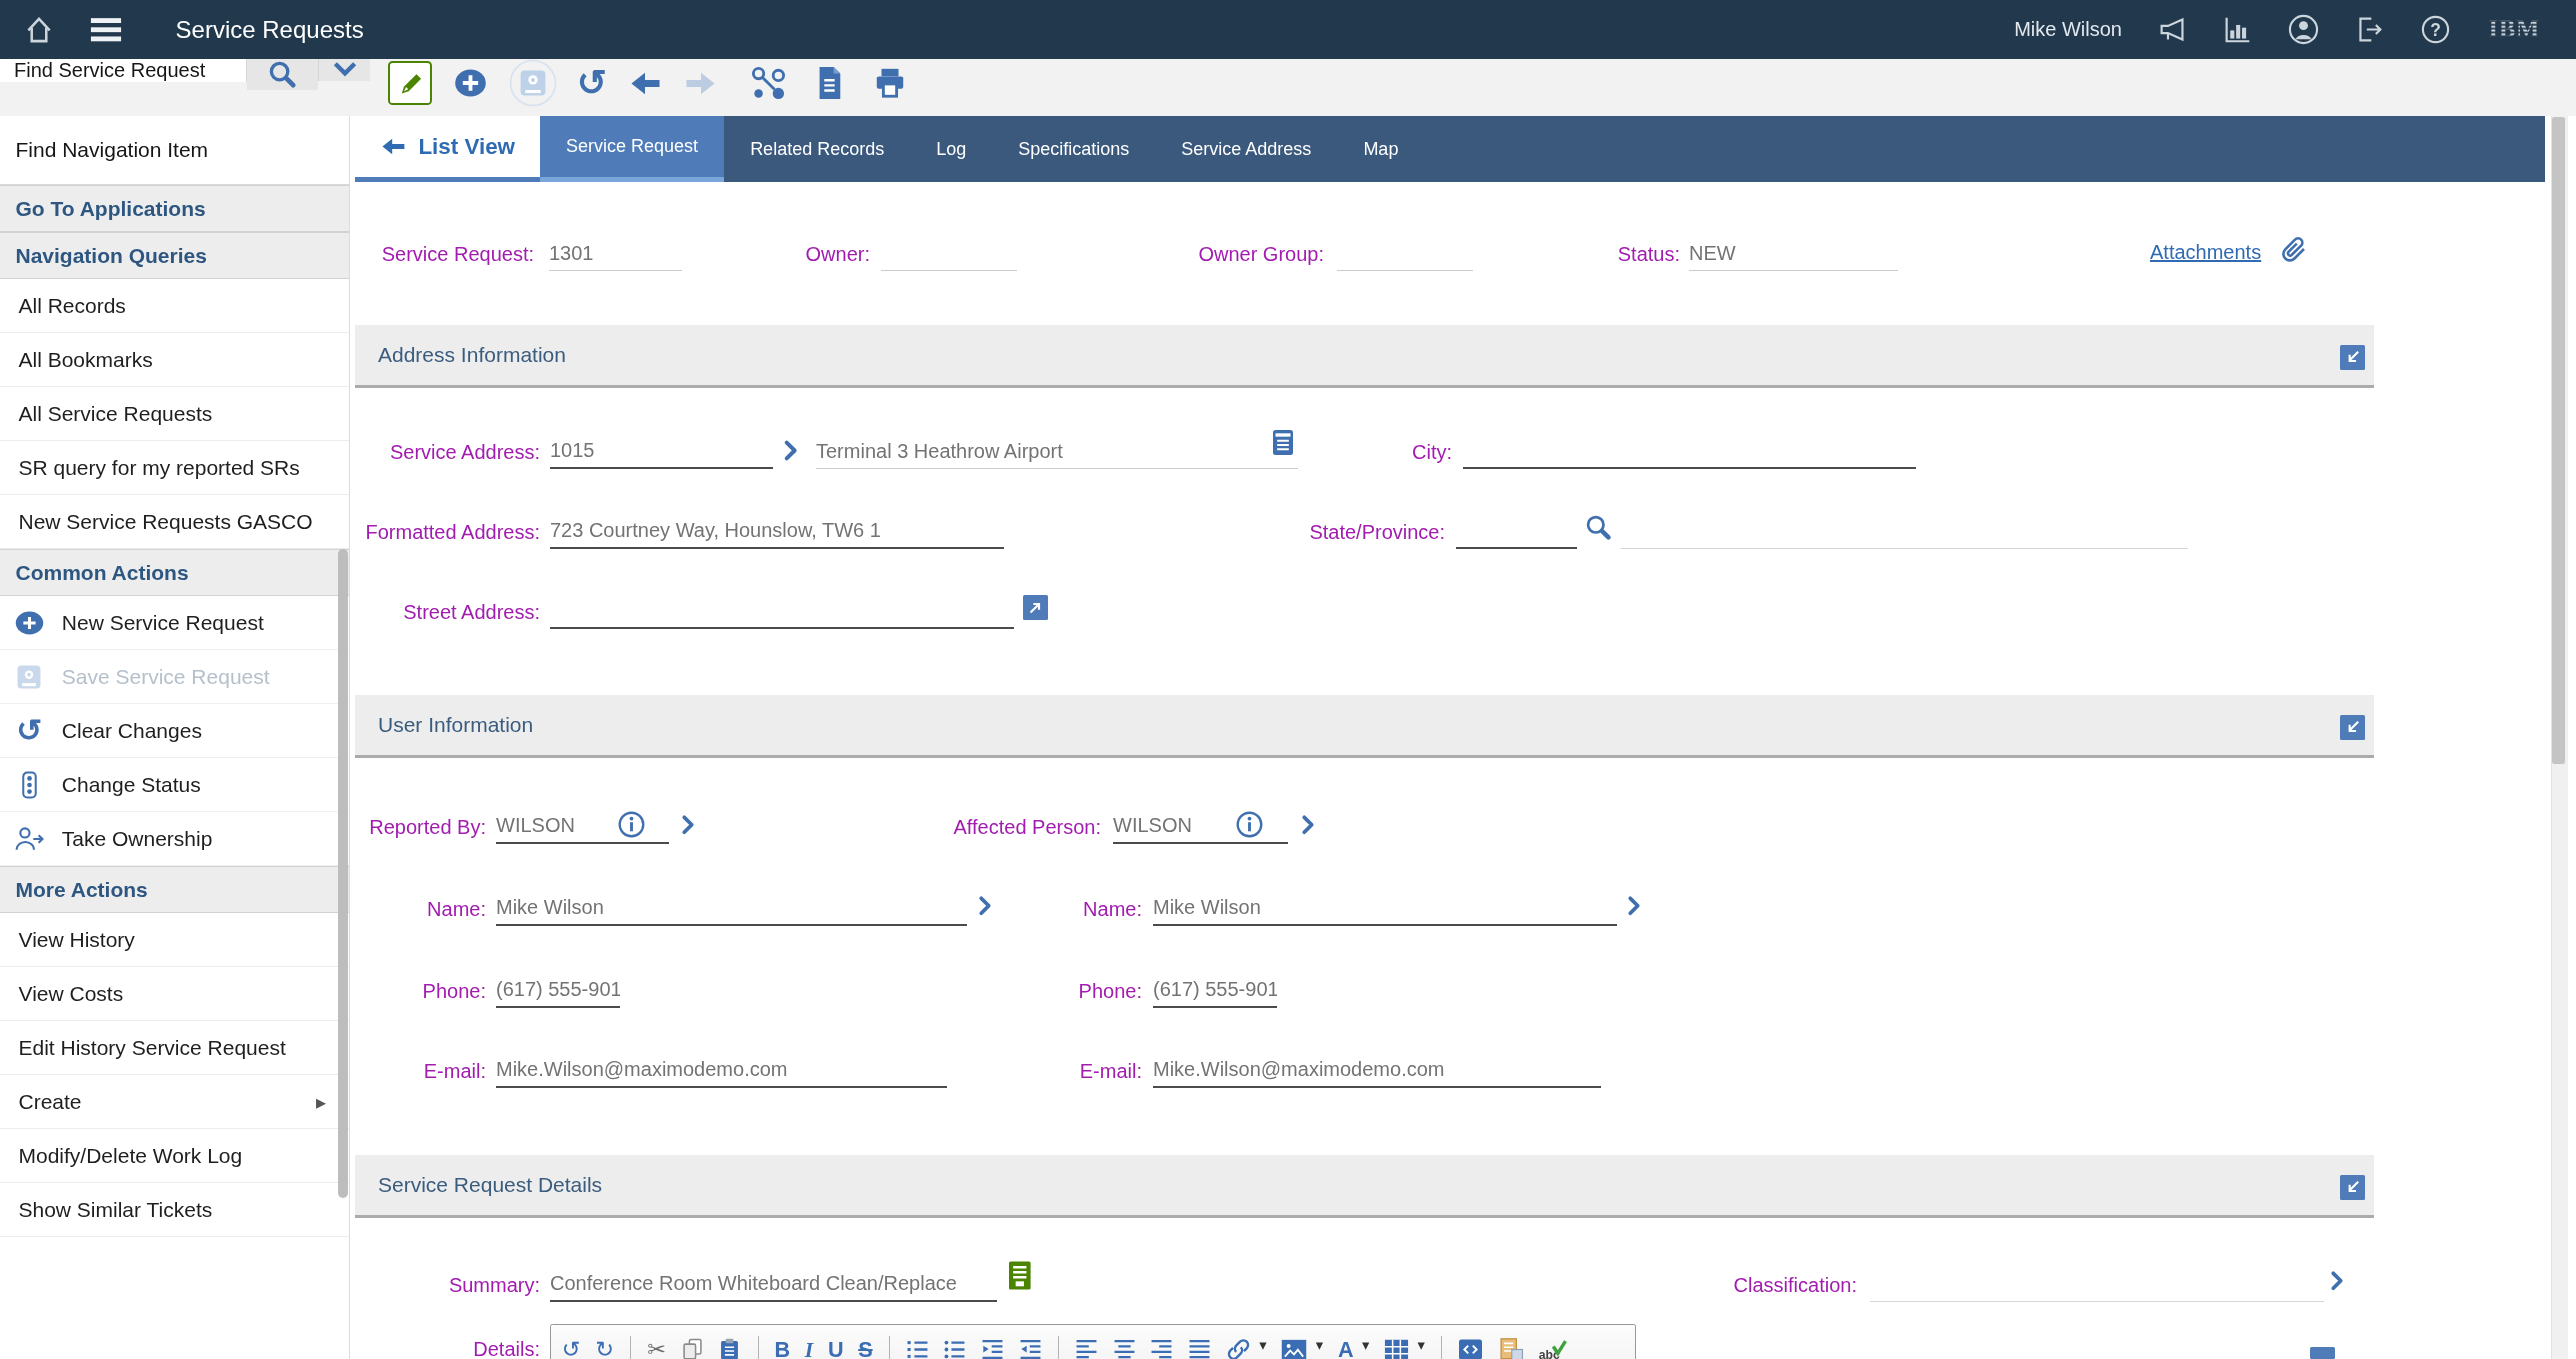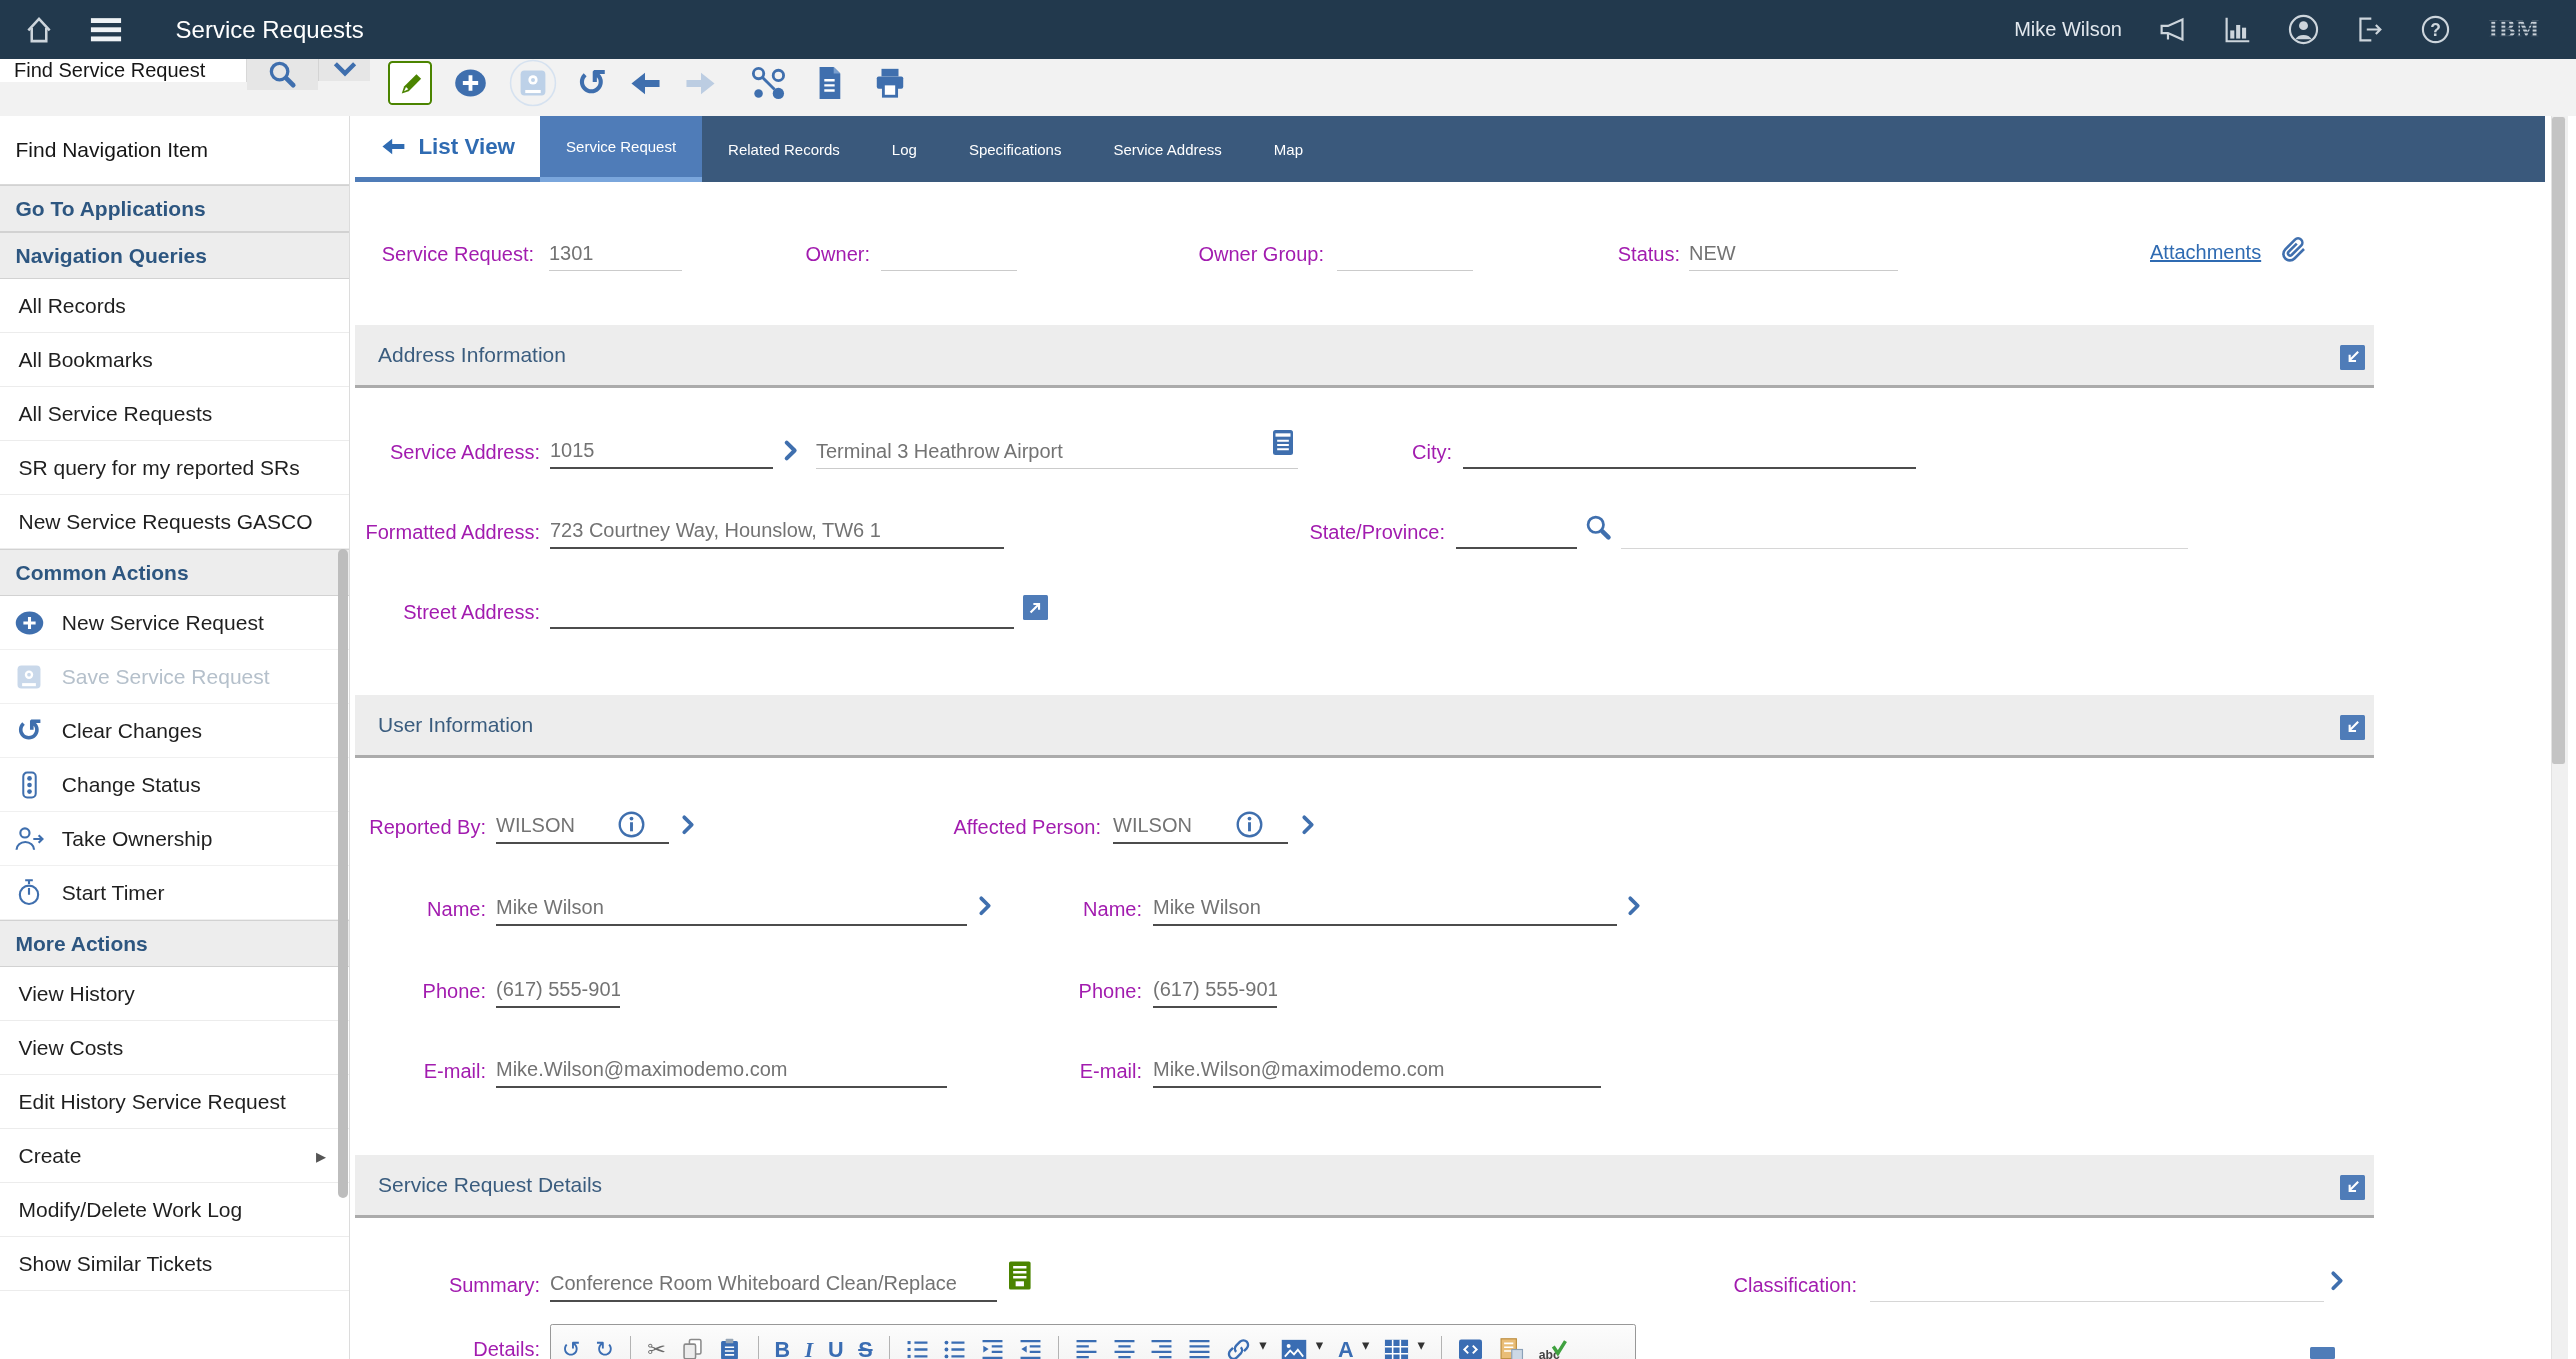--- a/index.html
+++ b/index.html
@@ -37,21 +37,21 @@
              border-bottom:0.8px solid #f0f0f0;cursor:pointer;}
   .sb-action .ic{width:37px;display:flex;justify-content:center;margin-right:14px;}
   .sb-action.disabled{color:#b5c0cb;}
   .submenu-caret{margin-left:auto;padding-right:23px;color:#555;font-size:20px;}
   .sb-scroll{position:absolute;right:1.5px;top:433px;width:10px;height:649px;border-radius:5.4px;background:#bdbdbd;}
   
   .tabbar{position:absolute;left:355px;top:116px;width:2190px;height:66px;background:#3a597c;
           display:flex;align-items:stretch;}
   .tab-back{background:#fff;display:flex;align-items:center;gap:12.4px;padding:0 25px;
             color:#2f6bb2;font-weight:bold;font-size:22.4px;border-bottom:5.4px solid #4f7cb8;cursor:pointer;}
-  .tab{display:flex;align-items:center;padding:8px 26px;color:#fff;font-size:15px;cursor:pointer;}
+  .tab{display:flex;align-items:center;padding:8px 26px;color:#fff;font-size:18px;cursor:pointer;}
   .tab.active{background:#4f7cb8;border-bottom:5.4px solid #7aa6dc;}
   
   .secbar{position:absolute;left:355px;width:2019px;height:63px;background:#ededed;
           border-bottom:3.1px solid #ababab;display:flex;align-items:center;padding-left:23px;
           font-size:21px;color:#3a5c7e;box-sizing:border-box;}
   .collapse-btn{position:absolute;width:25px;height:25px;background:#4f7cb8;border-radius:1.5px;
                 display:flex;align-items:center;justify-content:center;cursor:pointer;}
   .lbl{position:absolute;height:36px;display:flex;align-items:flex-end;justify-content:flex-end;
        padding-bottom:4.6px;font-size:20px;color:#a21caf;box-sizing:border-box;}
   .fld{position:absolute;height:36px;display:flex;align-items:flex-end;padding-bottom:4.6px;
@@ -270,29 +270,20 @@
     <div class="sb-action">
       <span class="ic">
         <svg width="29" height="28" viewBox="0 0 38 36">
             <circle cx="13" cy="10" r="6" fill="none" stroke="#3f6fae" stroke-width="2.8"></circle>
             <path d="M2 32 a11.5 10 0 0 1 23 0" fill="none" stroke="#3f6fae" stroke-width="2.8"></path>
             <path d="M24 18 h12 m-5 -5 l5 5 l-5 5" fill="none" stroke="#3f6fae" stroke-width="2.8"></path>
           </svg>
       </span>
       <span>Take Ownership</span>
     </div>
-    <div class="sb-action">
-      <span class="ic">
-        <svg width="26" height="29" viewBox="0 0 34 38">
-            <circle cx="17" cy="22" r="12" fill="none" stroke="#3f6fae" stroke-width="2.8"></circle>
-            <path d="M17 22 V13 M12 3 h10 M17 3 v5" fill="none" stroke="#3f6fae" stroke-width="2.8"></path>
-          </svg>
-      </span>
-      <span>Start Timer</span>
-    </div>
 
     <div class="sb-header">More Actions</div>
     <div class="sb-item">View History</div>
     <div class="sb-item">View Costs</div>
     <div class="sb-item">Edit History Service Request</div>
     <div class="sb-item">
       <span>Create</span>
       <span class="submenu-caret">▸</span>
     </div>
     <div class="sb-item">Modify/Delete Work Log</div>

